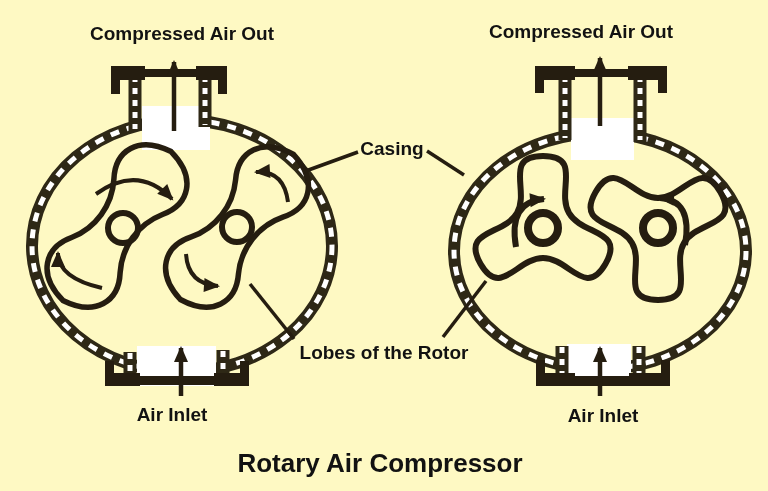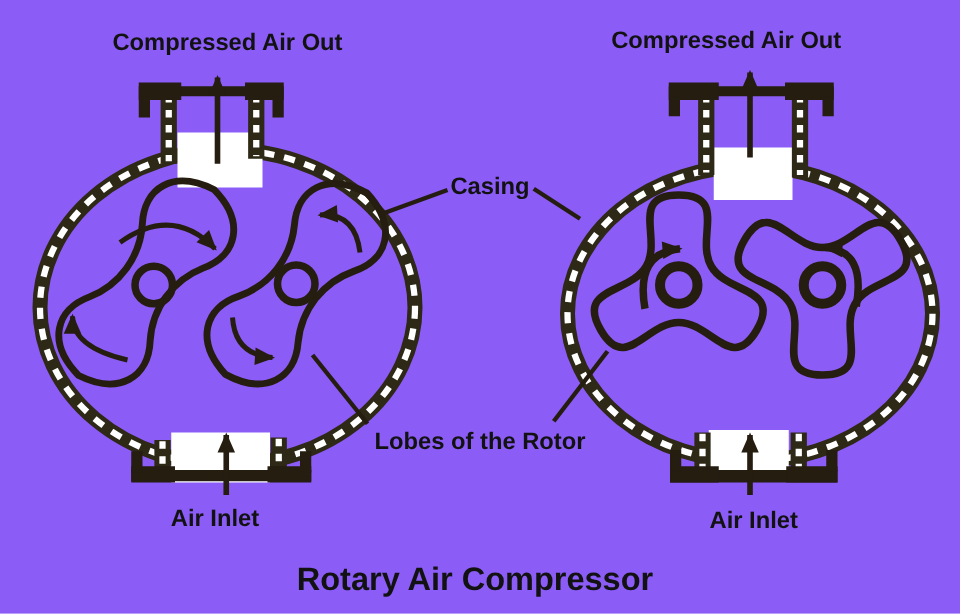--- a/index.html
+++ b/index.html
@@ -1,17 +1,17 @@
 <!DOCTYPE html>
 <html><head>
 <meta charset="utf-8">
 <style>
   html, body { margin: 0; padding: 0; background: #ffffff; }
   .figure-wrap {
-    width: 768px; height: 491px; background: #8b5cf6;
+    width: 768px; height: 491px; background: #fef9c3;
     position: relative; overflow: hidden;
     font-family: "Liberation Sans", sans-serif;
   }
   svg { display: block; }
   .ink   { stroke: #251d10; fill: none; }
   .inkf  { fill: #251d10; stroke: none; }
   .wall  { stroke: #2e2816; fill: none; }
   .hatch { stroke: #ffffff; fill: none; }
   .lbl   { font-family: "Liberation Sans", sans-serif; font-weight: 700;
            font-size: 19px; fill: #121212; }

